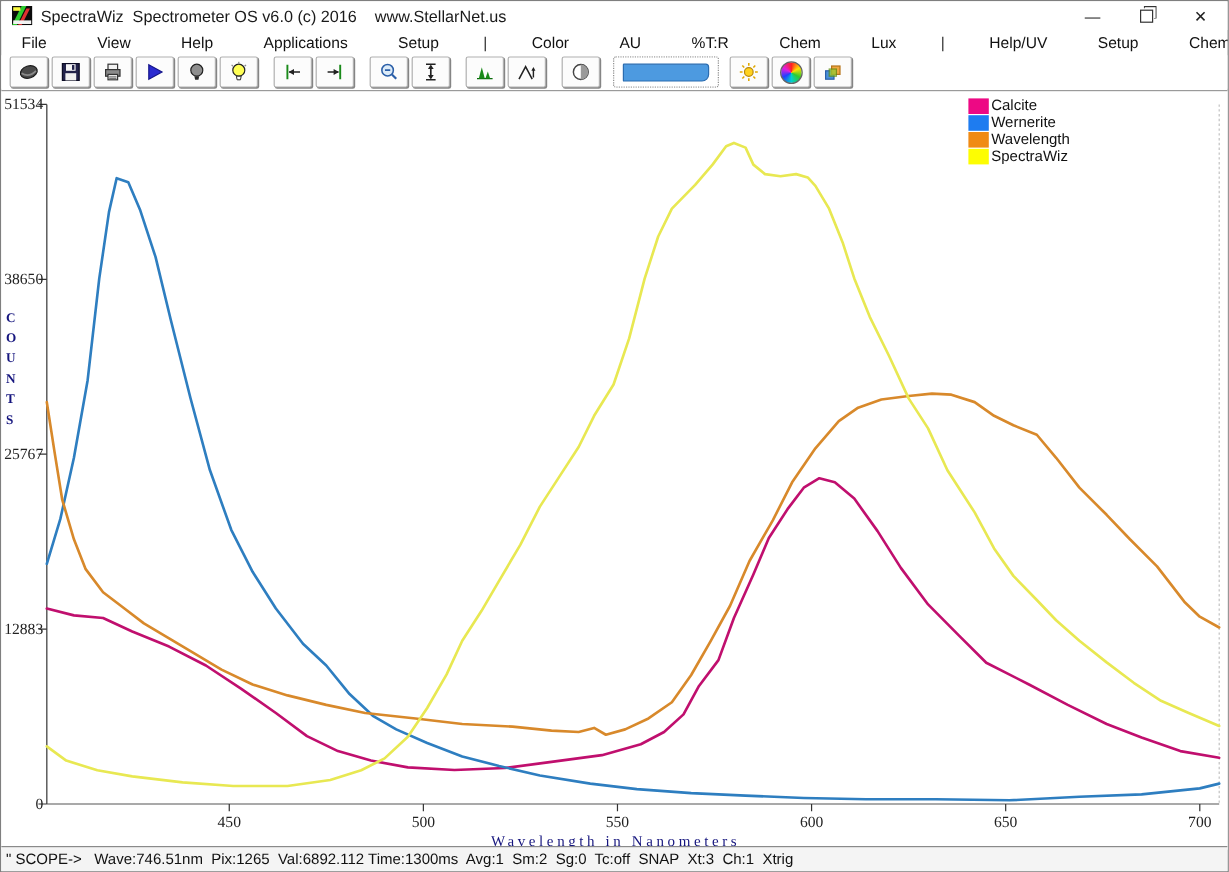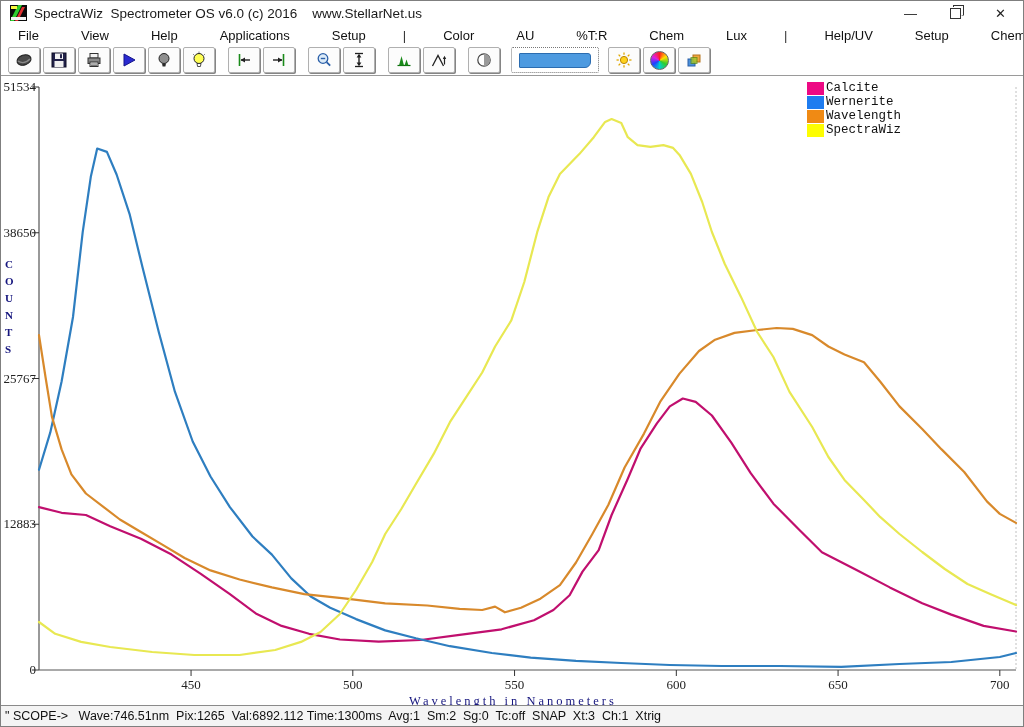--- a/index.html
+++ b/index.html
@@ -37,21 +37,21 @@
   
   .chart{position:absolute;left:0;top:74px;width:1024px;height:632px;background:#fff;
     border-top:1px solid #9a9a9a;}
   .chart svg{position:absolute;left:0;top:0;}
   .ticklab{font-family:"Liberation Serif",serif;font-size:13px;fill:#222;}
   .axisword{font-family:"Liberation Serif",serif;font-size:12.5px;fill:#15157e;letter-spacing:3px;}
   .axisletter{font-family:"Liberation Serif",serif;font-size:11px;font-weight:bold;fill:#15157e;}
   .legend{position:absolute;left:806px;top:6px;}
   .legend-row{display:flex;align-items:flex-start;height:14px;}
   .legend-swatch{width:17px;height:13px;margin-right:2px;flex:0 0 auto;}
-  .legend-label{font-family:Liberation Mono, monospace;font-size:12.5px;color:#111;line-height:13px;text-align:center;}
+  .legend-label{font-family:Liberation Sans, sans-serif;font-size:12.5px;color:#111;line-height:13px;text-align:center;}
   
   .statusbar{position:absolute;left:0;bottom:0;width:100%;height:21px;background:#f4f4f4;
     border-top:1px solid #8a8a8a;display:flex;align-items:center;padding-left:4px;
     box-sizing:border-box;font-size:12.5px;color:#111;white-space:pre;}
 </style>
 </head>
 <body>
 
 <div class="titlebar">
   <svg class="app-icon" viewBox="0 0 17 16">

